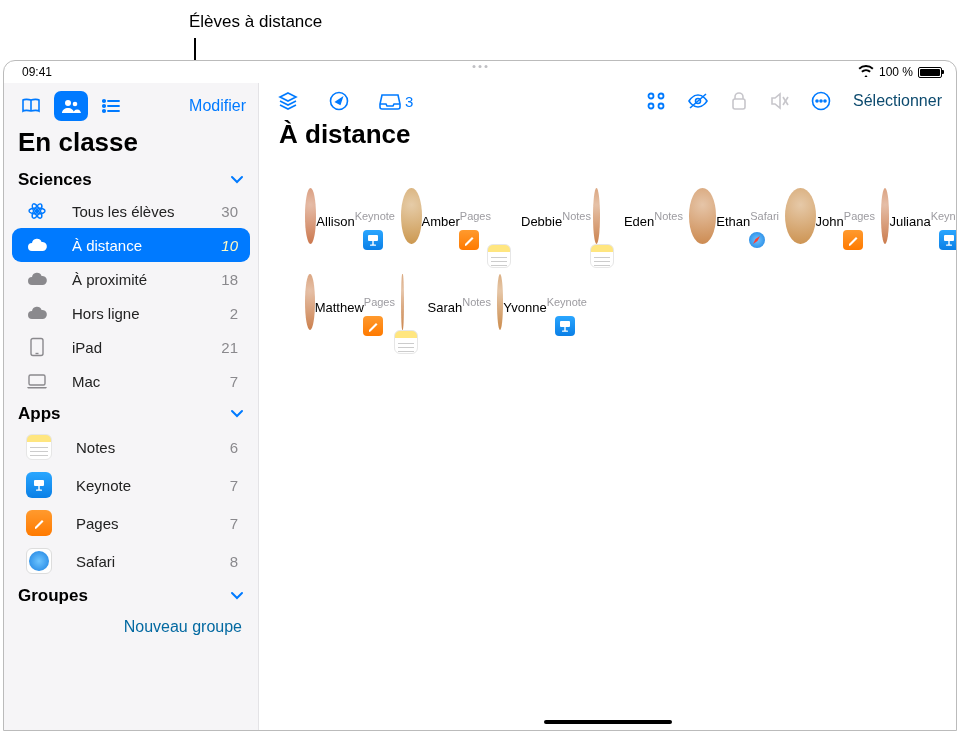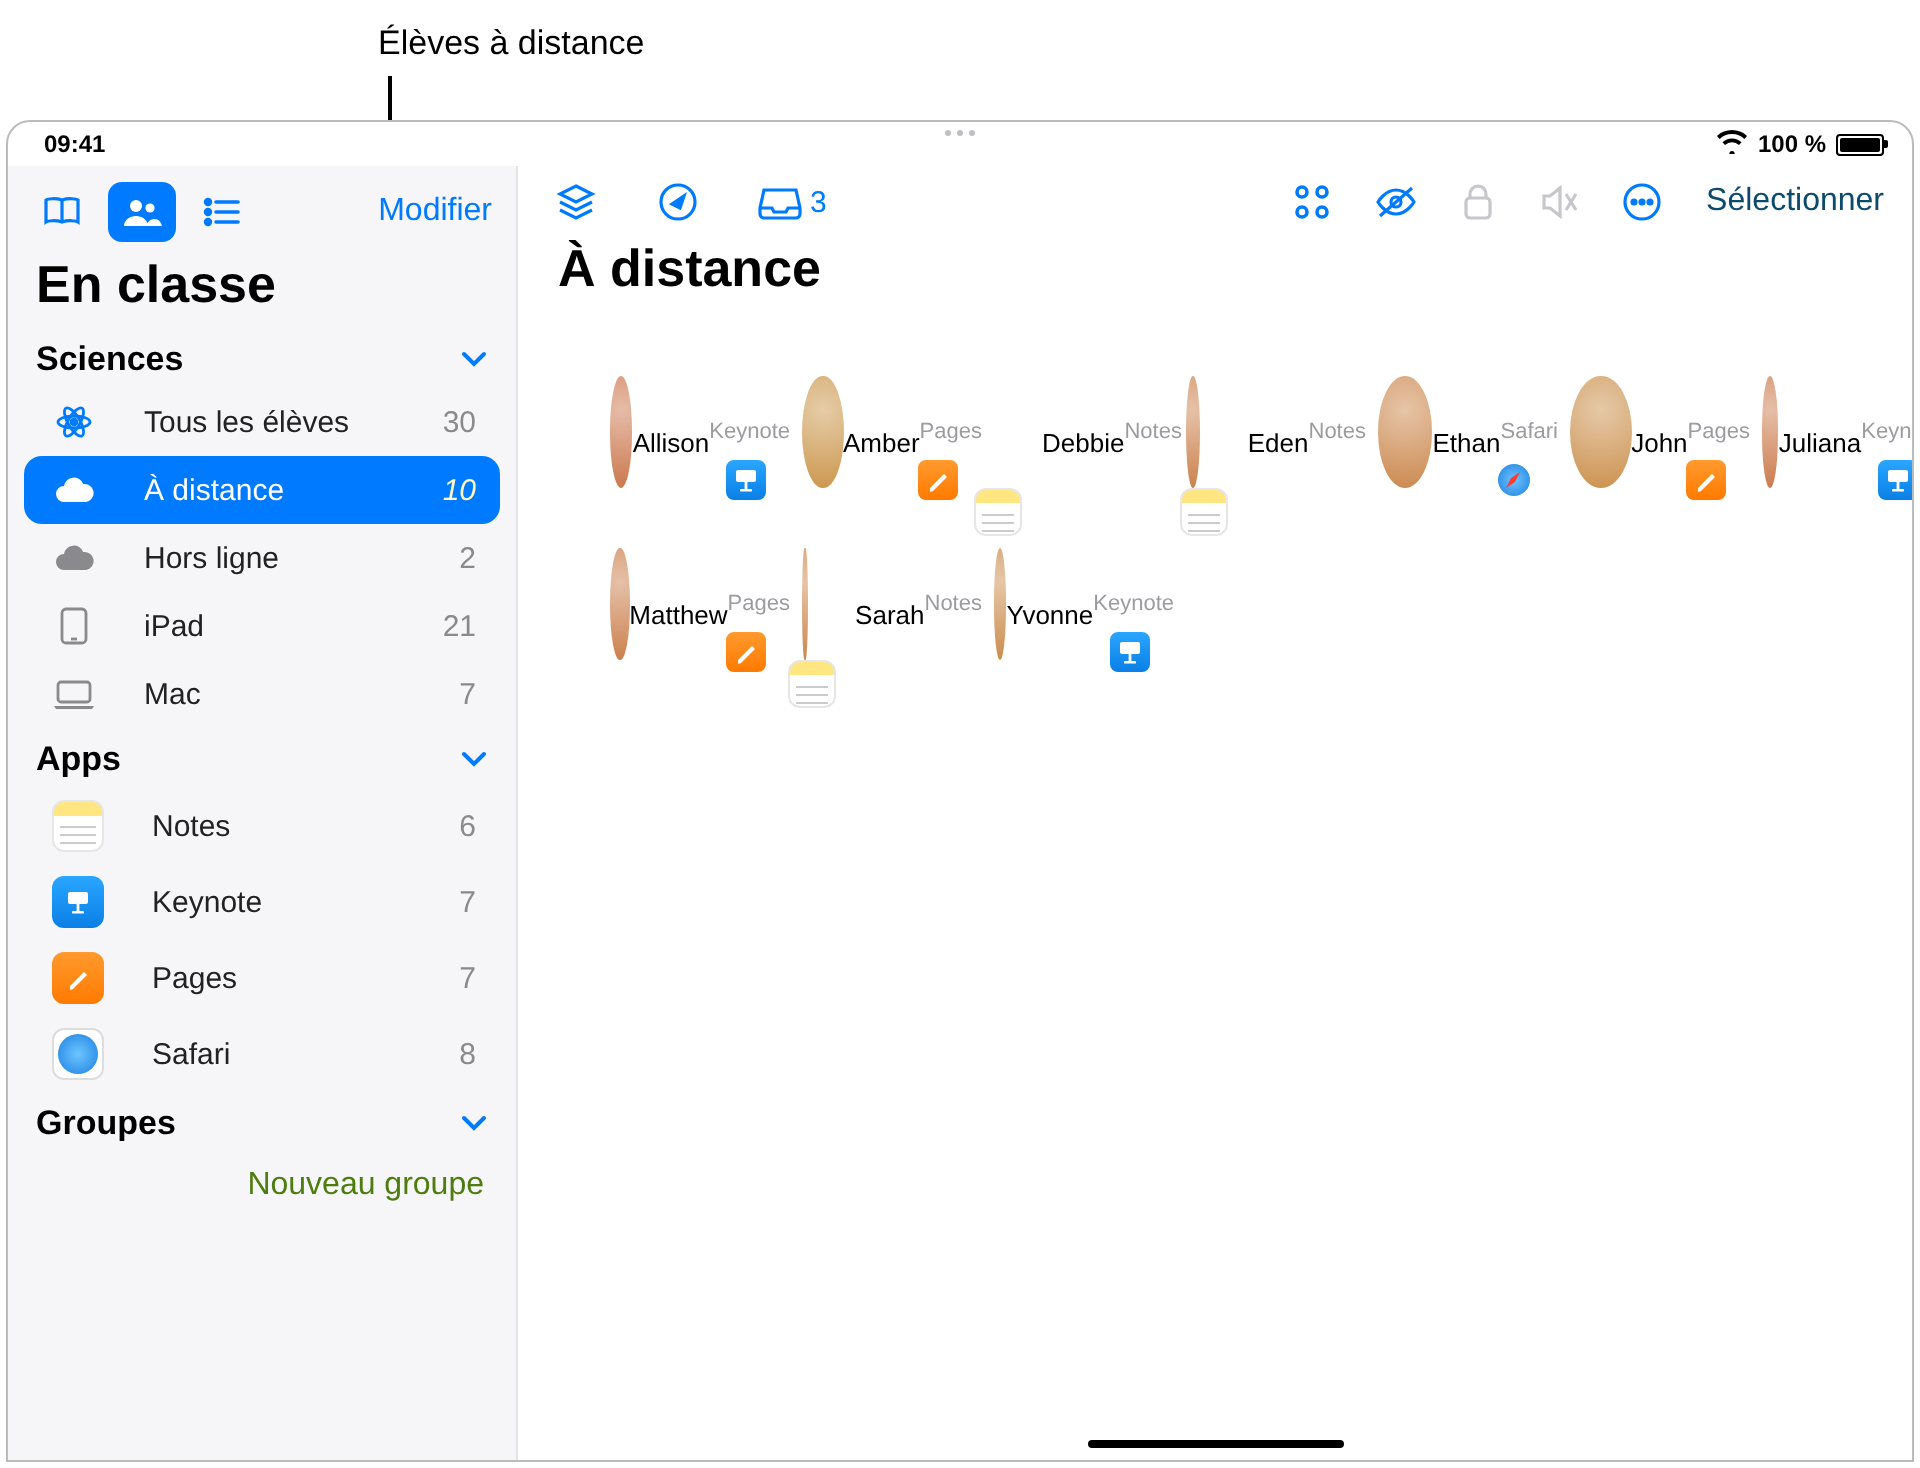--- a/index.html
+++ b/index.html
@@ -4,21 +4,21 @@
 <style>
   * { box-sizing: border-box; margin: 0; padding: 0; }
   body { font-family: -apple-system, "Helvetica Neue", Arial, sans-serif; background: #fff; width: 960px; height:734px; position:relative; }
 
   .annotation { position:absolute; top:12px; left:189px; font-size:17px; color:#000; }
   .pointer-line { position:absolute; top:38px; left:194px; width:2px; background:#000; height:215px; }
 
   .device-frame { position:absolute; top:60px; left:3px; width:954px; height:671px; background:#fff; border:1px solid #bbb; border-radius:12px 12px 0 0; overflow:hidden; }
 
   
-  .status-bar { height:22px; display:flex; justify-content:space-between; align-items:center; font-size:12px; padding:0 14px 0 18px;font-weight:bold; }
+  .status-bar { height:22px; display:flex; justify-content:space-between; align-items:center; font-size:12px; padding:0 14px 0 18px; }
   .status-bar .right { display:flex; align-items:center; gap:5px; }
   .battery { width:24px; height:11px; border:1px solid #000; border-radius:2px; position:relative; }
   .battery::after { content:''; position:absolute; right:-3px; top:2px; width:2px; height:4px; background:#000; border-radius:0 1px 1px 0; }
   .battery-fill { position:absolute; inset:1px; background:#000; border-radius:1px; }
 
   .splitter { display:flex; height:calc(100% - 22px); }
   .sidebar { width:255px; background:#f6f5f7; border-right:1px solid #e4e3e6; display:flex; flex-direction:column; padding:2px 0 0 0; overflow:hidden; }
   .main { flex:1; background:#fff; position:relative; padding:0 10px; overflow:hidden; }
 
   
@@ -42,21 +42,21 @@
   .sb-icon { width:22px; height:22px; display:flex; align-items:center; justify-content:center; flex-shrink:0; }
 
   .app-icon { width:26px; height:26px; border-radius:6px; display:flex; align-items:center; justify-content:center; flex-shrink:0; color:#fff; }
   .app-icon.notes { background:linear-gradient(#ffe680 0 30%, #fff 30% 100%); border:1px solid #e6e6e6; position:relative; }
   .app-icon.notes::after { content:''; position:absolute; left:3px; right:3px; top:12px; height:1px; background:#ccc; box-shadow:0 4px 0 #ccc, 0 8px 0 #ccc; }
   .app-icon.keynote { background:linear-gradient(#2aa6ff,#0a7fe6); }
   .app-icon.pages  { background:linear-gradient(#ff9a2e,#ff7a00); }
   .app-icon.safari { background:#fefefe; border:1px solid #ddd; position:relative; }
   .app-icon.safari::after { content:''; position:absolute; inset:2px; border-radius:50%; background:radial-gradient(circle,#6ec5ff 0,#1a7fe0 100%); }
 
-  .new-group { text-align:right; padding:8px 16px 0 0; color:#4d7c0f; font-size:16px; }
+  .new-group { text-align:right; padding:8px 16px 0 0; color:#0369a1; font-size:16px; }
 
   
   .main-top { display:flex; align-items:center; justify-content:space-between; padding:8px 4px 4px 8px; }
   .tb-left, .tb-right { display:flex; align-items:center; gap:30px; }
   .tb-right { gap:22px; }
   .tb-icon { color:#007aff; display:flex; align-items:center; gap:4px; }
   .tb-icon.disabled { color:#c7c6cb; }
   .select-link { color:#0c4a6e; font-size:16px; }
 
   .main-title { font-size:26px; font-weight:700; padding:4px 0 18px 10px; }
@@ -170,20 +170,29 @@
             </span>
     <span>À distance</span>
     <span class="count">10</span>
           </div>
           <div class="sb-item">
             <span class="sb-icon">
               <svg width="22" height="16" viewBox="0 0 22 16" fill="#8a898d">
                 <path d="M17 14H6a4 4 0 0 1 0-8 5 5 0 0 1 9.6-1A3.5 3.5 0 0 1 17 14z"></path>
               </svg>
             </span>
+    <span>À proximité</span>
+    <span class="count">18</span>
+          </div>
+          <div class="sb-item">
+            <span class="sb-icon">
+              <svg width="22" height="16" viewBox="0 0 22 16" fill="#8a898d">
+                <path d="M17 14H6a4 4 0 0 1 0-8 5 5 0 0 1 9.6-1A3.5 3.5 0 0 1 17 14z"></path>
+              </svg>
+            </span>
     <span>Hors ligne</span>
     <span class="count">2</span>
           </div>
           <div class="sb-item">
             <span class="sb-icon">
               <svg width="16" height="20" viewBox="0 0 16 20" fill="none" stroke="#8a898d" stroke-width="1.4">
                 <rect x="2" y="1.5" width="12" height="17" rx="2"></rect>
                 <line x1="6.5" y1="16.5" x2="9.5" y2="16.5"></line>
               </svg>
             </span>

